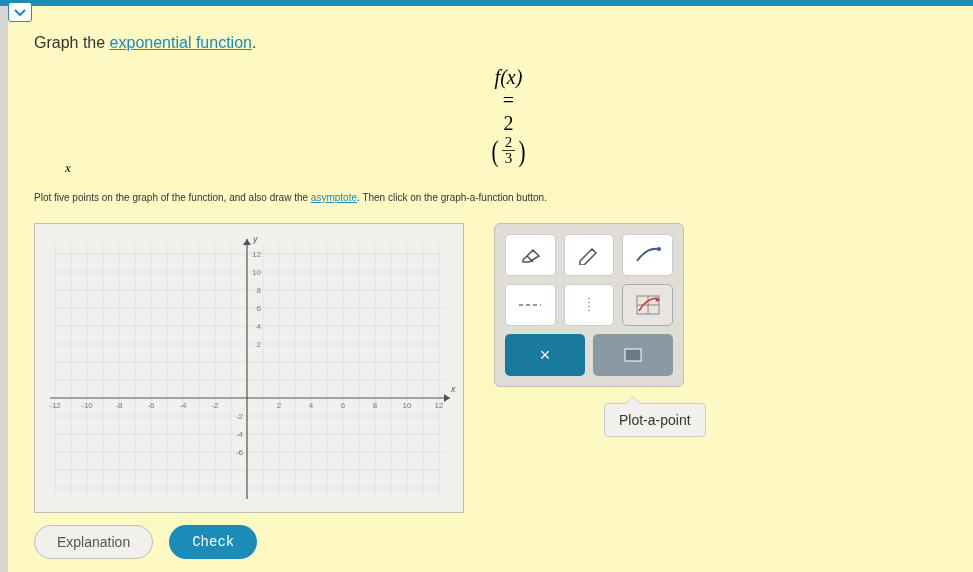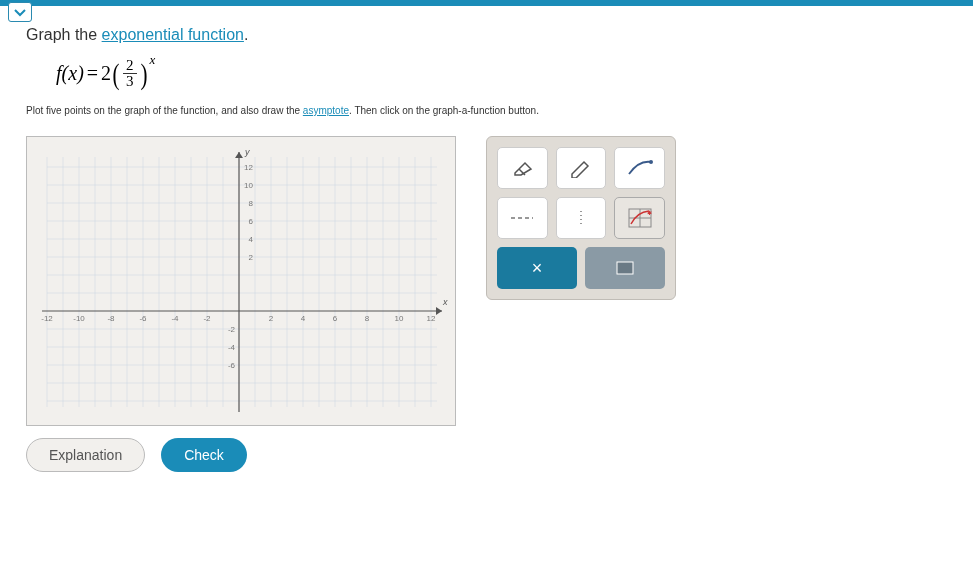--- a/index.html
+++ b/index.html
@@ -25,40 +25,42 @@
       background: #fff;
       border: 1px solid #2a8ab0;
       border-radius: 3px;
       display: flex;
       align-items: center;
       justify-content: center;
       cursor: pointer;
       z-index: 10;
     }
     .content {
-      padding: 20px 20px 20px 26px;
-      background: #ffffff;
+      padding: 28px 20px 20px 26px;
+      background: #fef9c3;
       height: calc(100% - 6px);
+      margin-left: 8px;
     }
     .instruction {
       font-size: 16px;
       color: #333;
       margin-bottom: 14px;
     }
     .link {
       color: #1a8cb8;
       text-decoration: underline;
       cursor: pointer;
     }
     .equation {
       font-family: 'Times New Roman', serif;
       font-size: 20px;
       margin: 10px 0 16px 30px;
       display: flex;
       align-items: center;
+      flex-direction: column;
     }
     .equation .fx { font-style: italic; }
     .fraction {
       display: inline-flex;
       flex-direction: column;
       align-items: center;
       font-size: 15px;
       line-height: 1;
       margin: 0 2px;
       vertical-align: middle;
@@ -178,20 +180,21 @@
       border: 1px solid transparent;
     }
     .pill-btn.outline {
       background: #f2f0ed;
       border: 1px solid #bbb;
       color: #555;
     }
     .pill-btn.primary {
       background: #1a8cb8;
       color: #fff;
+      font-family: Liberation Mono, monospace;
     }
     .dashed-h { stroke: #777; stroke-width: 1.5; stroke-dasharray: 4 3; }
     .dotted-v { stroke: #777; stroke-width: 1.5; stroke-dasharray: 1 3; }
   </style>
 </head>
 <body>
 
 <div class="top-bar"></div>
 <div class="collapse-btn">
   <svg width="14" height="10" viewBox="0 0 14 10">
@@ -352,16 +355,17 @@
           <div class="action-btn">
             <span>×</span>
           </div>
           <div class="action-btn secondary">
             <svg width="20" height="16">
                 <rect x="2" y="2" width="16" height="12" fill="#6a7a85" stroke="#fff"></rect>
               </svg>
           </div>
         </div>
       </div>
+      <div class="tooltip">Plot-a-point</div>
     </div>
   </div>
 
 </div>
 
 </body></html>

